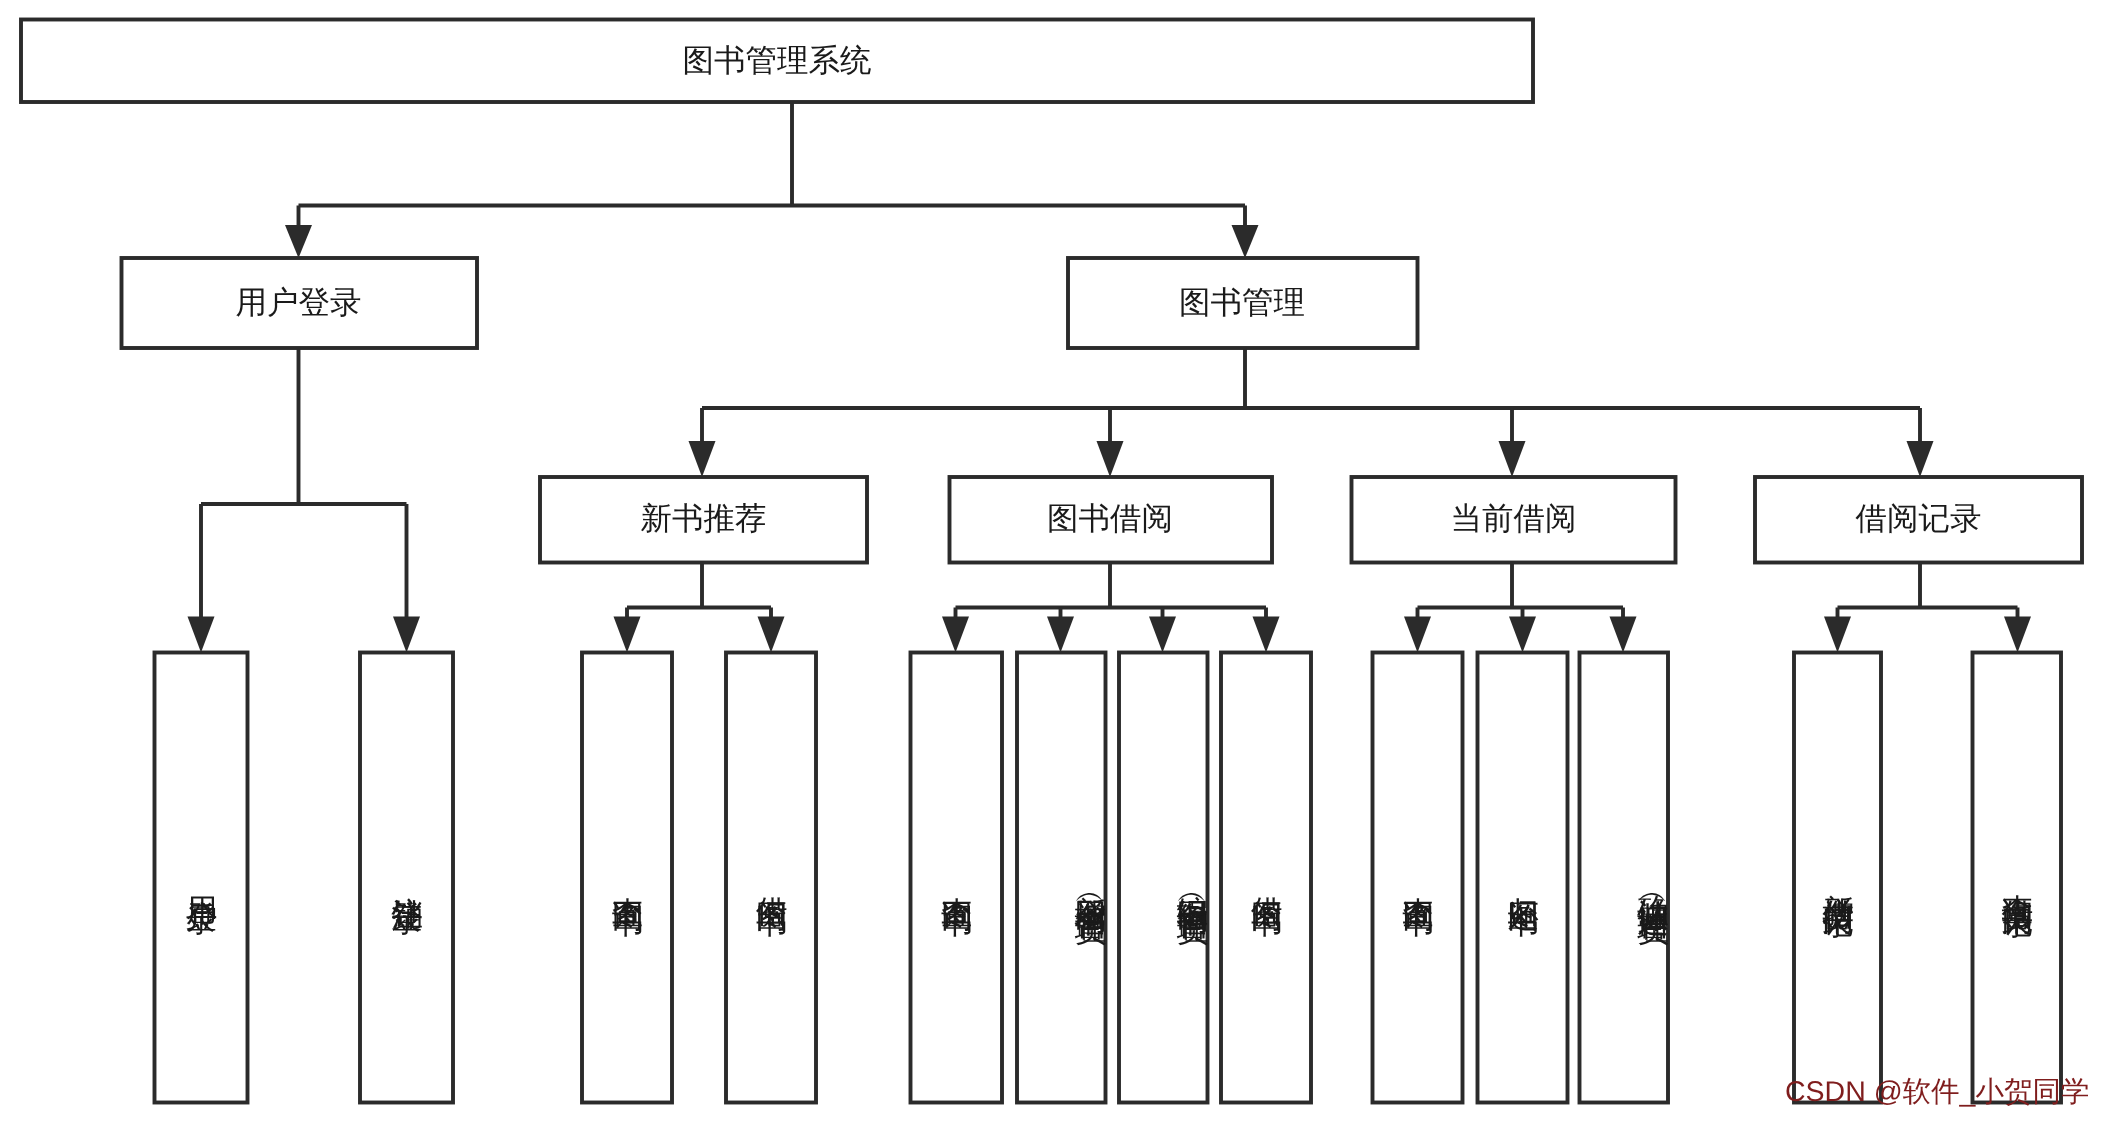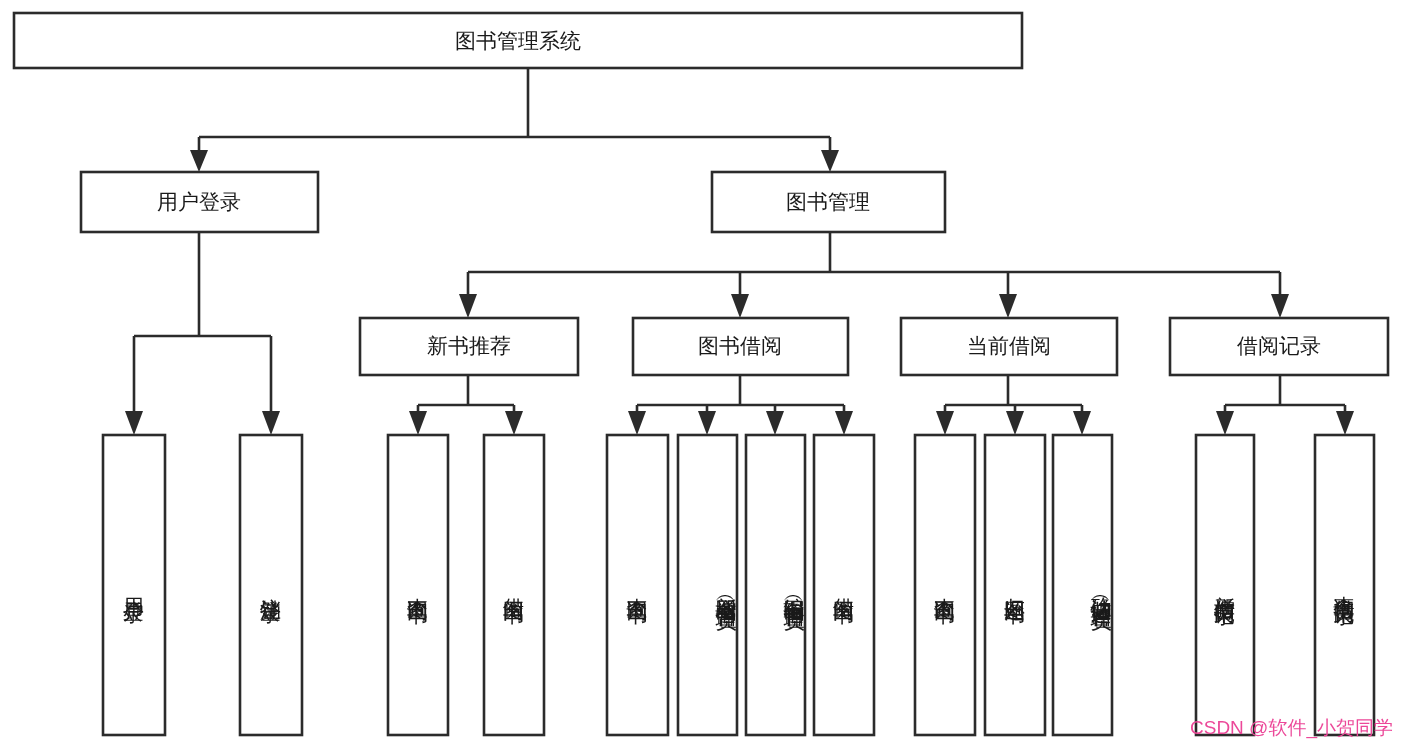--- a/index.html
+++ b/index.html
@@ -60,21 +60,21 @@
     text-orientation: upright;
     letter-spacing: 2px;
     line-height: 1;
     white-space: nowrap;
     pointer-events: none;
   }
   .watermark {
     position: absolute;
     font-family: "Liberation Sans", "DejaVu Sans", sans-serif;
     font-size: 19px;
-    color: #ec4899;
+    color: #7f1d1d;
     white-space: nowrap;
   }
 </style>
 </head>
 <body>
 
 <div id="diagram-root">
 
   <svg class="diagram-svg" viewBox="0 0 1405 747">
 

